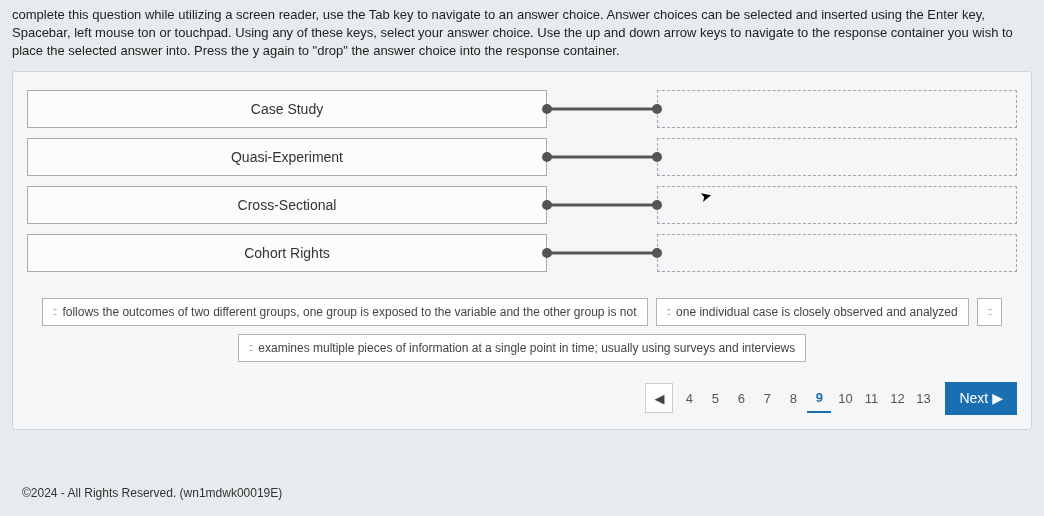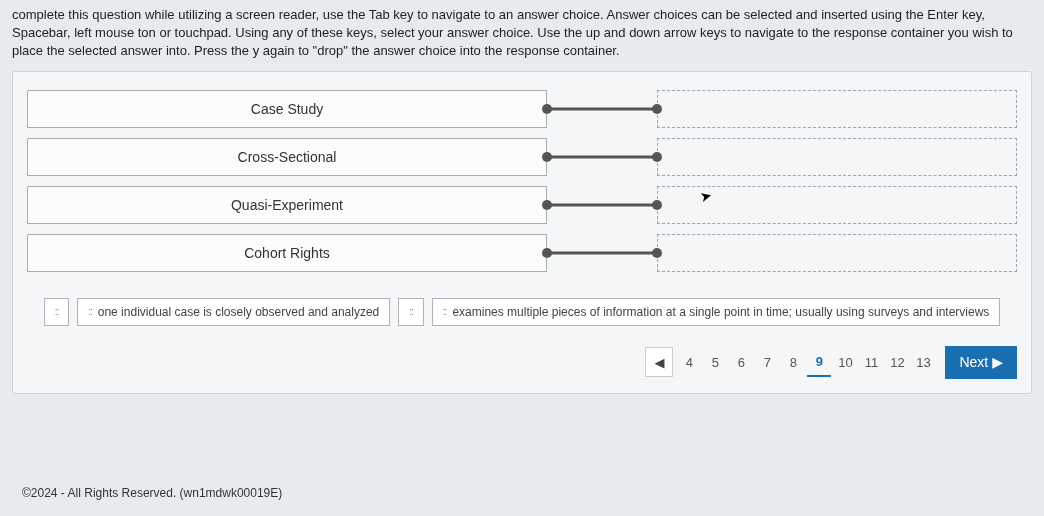--- a/index.html
+++ b/index.html
@@ -182,51 +182,52 @@
     <div class="match-row">
       <div class="term-box">Case Study</div>
       <div class="connector">
         <div class="connector-line"></div>
         <div class="connector-dot dot-left"></div>
         <div class="connector-dot dot-right"></div>
       </div>
       <div class="drop-zone"></div>
     </div>
     <div class="match-row">
+      <div class="term-box">Quasi-Experiment</div>
+      <div class="connector">
+        <div class="connector-line"></div>
+        <div class="connector-dot dot-left"></div>
+        <div class="connector-dot dot-right"></div>
+      </div>
+      <div class="drop-zone"></div>
+    </div>
+    <div class="match-row">
       <div class="term-box">Cross-Sectional</div>
       <div class="connector">
         <div class="connector-line"></div>
         <div class="connector-dot dot-left"></div>
         <div class="connector-dot dot-right"></div>
       </div>
       <div class="drop-zone"></div>
     </div>
     <div class="match-row">
-      <div class="term-box">Quasi-Experiment</div>
-      <div class="connector">
-        <div class="connector-line"></div>
-        <div class="connector-dot dot-left"></div>
-        <div class="connector-dot dot-right"></div>
-      </div>
-      <div class="drop-zone"></div>
-    </div>
-    <div class="match-row">
       <div class="term-box">Cohort Rights</div>
       <div class="connector">
         <div class="connector-line"></div>
         <div class="connector-dot dot-left"></div>
         <div class="connector-dot dot-right"></div>
       </div>
       <div class="drop-zone"></div>
     </div>
   </div>
 
   <div class="choices">
     <div class="choice">
       <span class="drag-handle">::</span>
+      <span>follows the outcomes of two different groups, one group is exposed to the variable and the other group is not</span>
     </div>
     <div class="choice">
       <span class="drag-handle">::</span>
       <span>one individual case is closely observed and analyzed</span>
     </div>
     <div class="choice">
       <span class="drag-handle">::</span>
     </div>
     <div class="choice">
       <span class="drag-handle">::</span>

